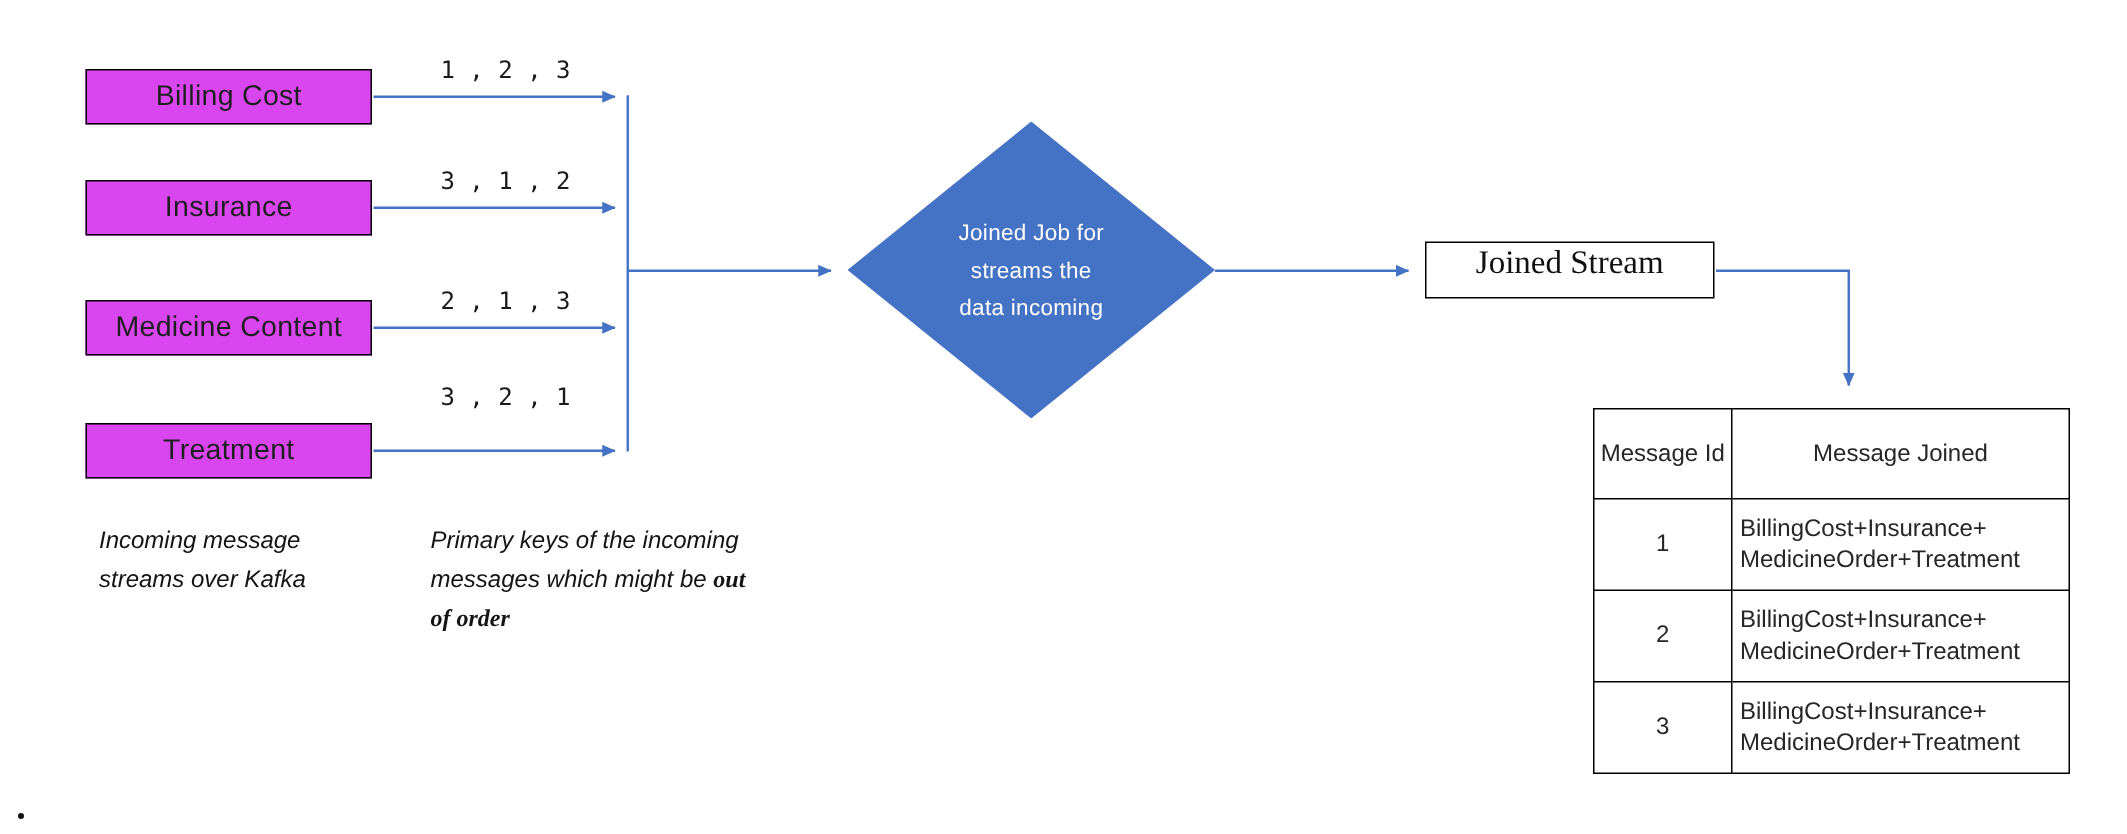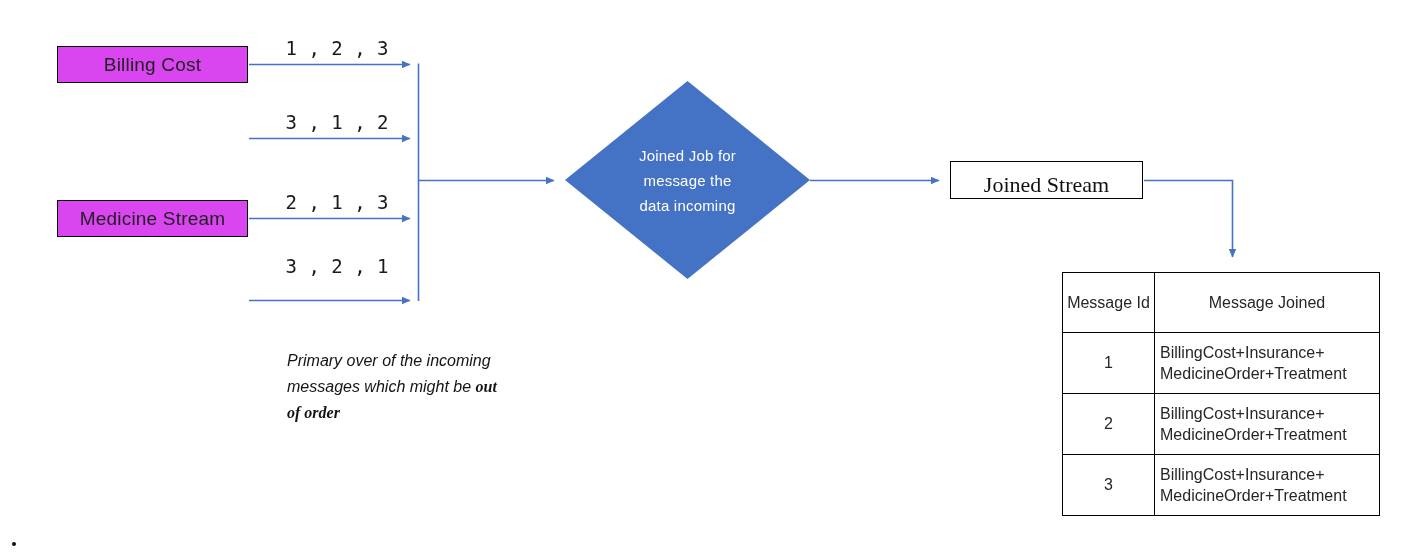--- a/index.html
+++ b/index.html
@@ -36,21 +36,21 @@
     font-size: 19px;
     letter-spacing: 0.2px;
     color: var(--text, #1f1f1f);
   }
   .key-label {
     position: absolute;
     left: 272px;
     width: 130px;
     text-align: center;
     font-family: "DejaVu Sans Mono", monospace;
-    font-size: 19px;
+    font-size: 16px;
     color: #1a1a1a;
   }
   .diamond {
     position: absolute;
     left: 565px;
     top: 81px;
     width: 245px;
     height: 198px;
     background: var(--diamond-fill, #4472C4);
     clip-path: polygon(50% 0, 100% 50%, 50% 100%, 0 50%);
@@ -67,21 +67,21 @@
   .joined-box {
     position: absolute;
     left: 950px;
     top: 161px;
     width: 193px;
     height: 38px;
     box-sizing: border-box;
     border: 1.5px solid var(--box-border, #000);
     background: #ffffff;
     display: flex;
-    align-items: flex-end;
+    align-items: flex-start;
     justify-content: center;
     font-family: "Liberation Serif", serif;
     font-size: 22px;
     color: #111111;
   }
   .caption {
     position: absolute;
     top: 348px;
     font-size: 16px;
     font-style: italic;
@@ -136,41 +136,48 @@
     <line x1="249" y1="300.5" x2="410" y2="300.5" style="stroke: var(--accent, #4472C4); stroke-width: 1.6;" marker-end="url(#ah)"></line>
     <line x1="418.5" y1="63.5" x2="418.5" y2="301" style="stroke: var(--accent, #4472C4); stroke-width: 1.6;"></line>
     <line x1="419" y1="180.5" x2="554" y2="180.5" style="stroke: var(--accent, #4472C4); stroke-width: 1.6;" marker-end="url(#ah)"></line>
     <line x1="810" y1="180.5" x2="939" y2="180.5" style="stroke: var(--accent, #4472C4); stroke-width: 1.6;" marker-end="url(#ah)"></line>
     <path d="M1144,180.5 H1232.5 V257" fill="none" style="stroke: var(--accent, #4472C4); stroke-width: 1.6;" marker-end="url(#ah)"></path>
   </svg>
 
   <div class="src-box" style="top:46px">
     <span>Billing Cost</span>
   </div>
+  <div class="src-box" style="top:120px">
+    <span>Insurance</span>
+  </div>
   <div class="src-box" style="top:200px">
-    <span>Medicine Stream</span>
+    <span>Medicine Content</span>
+  </div>
+  <div class="src-box" style="top:282px">
+    <span>Treatment</span>
   </div>
 
   <div class="key-label" style="top:37px">1 , 2 , 3</div>
   <div class="key-label" style="top:111px">3 , 1 , 2</div>
   <div class="key-label" style="top:191px">2 , 1 , 3</div>
   <div class="key-label" style="top:255px">3 , 2 , 1</div>
 
   <div class="diamond">
     <div>Joined Job for</div>
-    <div>message the</div>
+    <div>streams the</div>
     <div>data incoming</div>
   </div>
 
   <div class="joined-box">
     <span>Joined Stream</span>
   </div>
 
+  <div class="caption" style="left:66px; width:175px">Incoming message streams over Kafka</div>
   <div class="caption" style="left:287px; width:212px">
-    <span>Primary over of the incoming messages which might be </span><b>out of order</b>
+    <span>Primary keys of the incoming messages which might be </span><b>out of order</b>
   </div>
 
   <table class="result-table">
     <colgroup>
         <col class="col-id">
         <col>
       </colgroup>
     <tbody>
       <tr>
         <th>Message Id</th>

